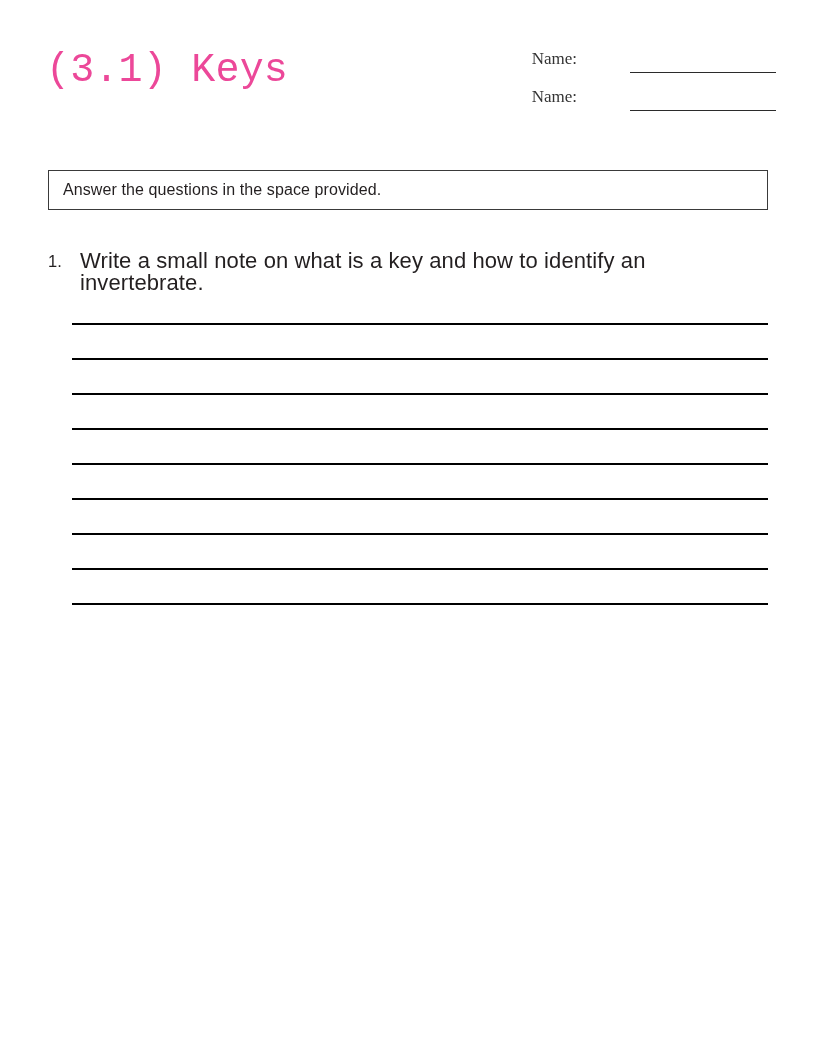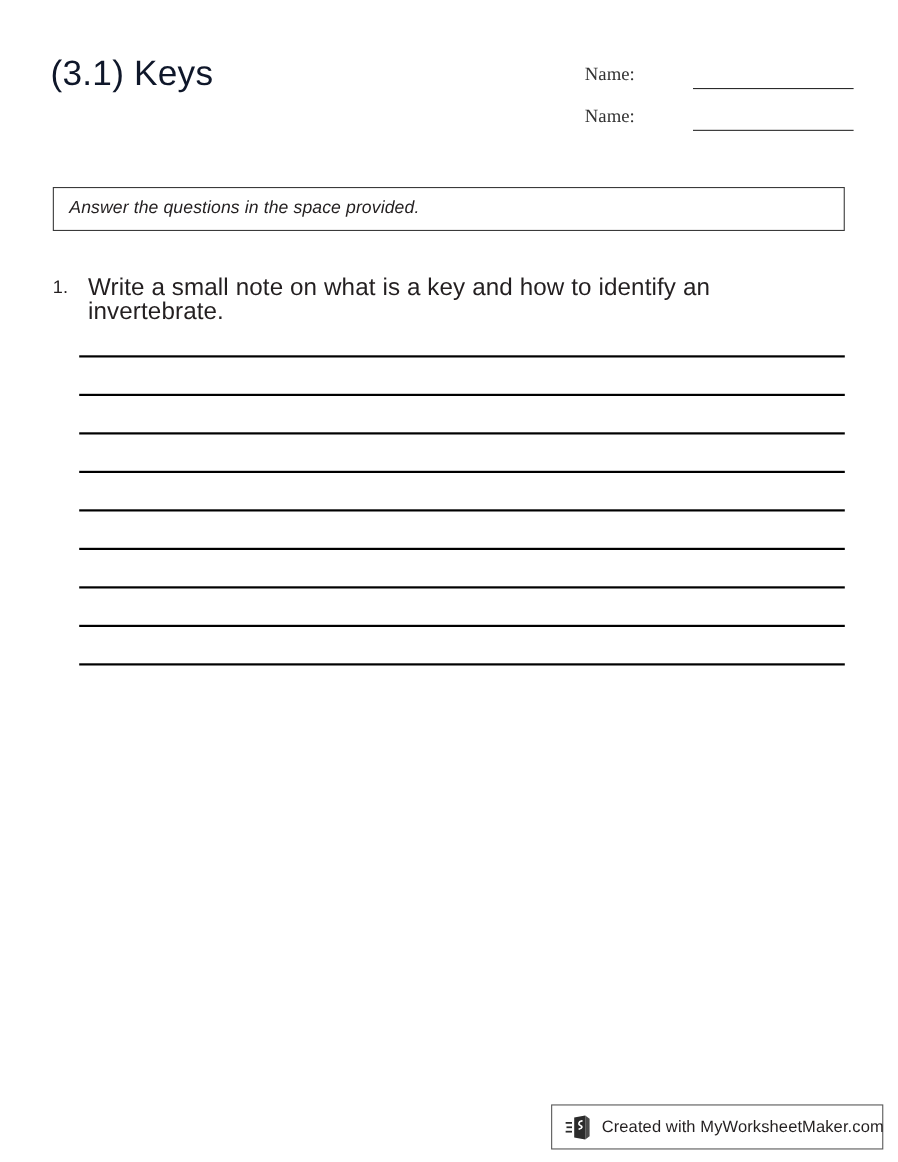--- a/index.html
+++ b/index.html
@@ -28,37 +28,38 @@
     left: 0;
     top: 0;
     width: 816px;
     height: 140px;
   }
 
   .worksheet-title {
     position: absolute;
     left: 46px;
     top: 48px;
-    font-size: 32px;
+    font-size: 40px;
     font-weight: 400;
     letter-spacing: 0.2px;
-    color: #0f172a;
+    color: #ec4899;
     white-space: nowrap;
+    font-family: Liberation Mono, monospace;
   }
 
   .name-date-block {
     position: absolute;
     left: 500px;
     top: 50px;
     width: 276px;
   }
 
   .field-row {
     display: flex;
-    align-items: center;
+    align-items: flex-start;
     height: 38px;
     gap: 45px;
   }
 
   .field-label {
     font-family: "Liberation Serif", serif;
     font-size: 17px;
     color: #333333;
     width: 77px;
     text-align: right;
@@ -79,21 +80,20 @@
     position: absolute;
     left: 48px;
     top: 170px;
     width: 720px;
     height: 40px;
     border: 1.4px solid #3a3a3a;
     box-sizing: border-box;
     display: flex;
     align-items: center;
     background: #ffffff;
-    font-style: italic;
   }
 
   .instruction-text {
     font-size: 16px;
     color: #231f20;
     padding-left: 14px;
     letter-spacing: 0.1px;
   }
 
   
@@ -208,27 +208,14 @@
       <div class="answer-line"></div>
       <div class="answer-line"></div>
       <div class="answer-line"></div>
       <div class="answer-line"></div>
       <div class="answer-line"></div>
       <div class="answer-line"></div>
       <div class="answer-line"></div>
       <div class="answer-line"></div>
     </div>
 
-  <div class="footer-badge">
-    <svg class="footer-logo" viewBox="0 0 26 24">
-      <g fill="#2b2b2b">
-        <rect x="0" y="7" width="6" height="1.6"></rect>
-        <rect x="1" y="11" width="5" height="1.6"></rect>
-        <rect x="0" y="15" width="6" height="1.6"></rect>
-        <path d="M8 3 L18 1 L18 23 L8 21 Z"></path>
-        <path d="M18 1 L22 4 L22 20 L18 23 Z" fill="#4a4a4a"></path>
-      </g>
-      <path d="M15 6 C11.5 6.6 11.6 9.4 13.6 10.1 C15.6 10.8 15.8 12.6 12.6 13.4" stroke="#ffffff" stroke-width="1.5" fill="none" stroke-linecap="round"></path>
-    </svg>
-    <div class="footer-text">Created with MyWorksheetMaker.com</div>
-  </div>
 
 </div>
 
 </body></html>

